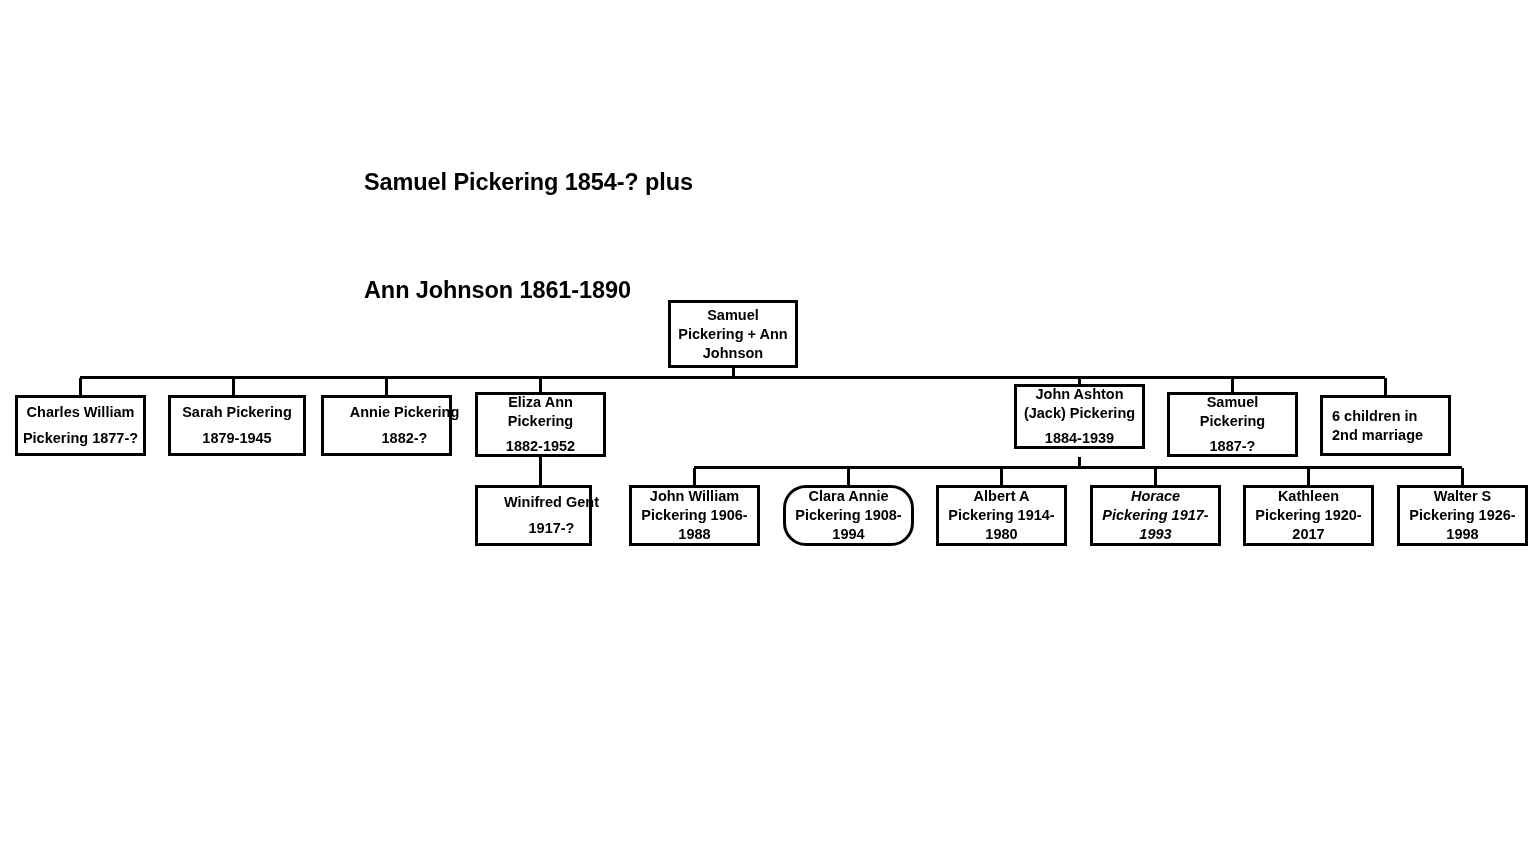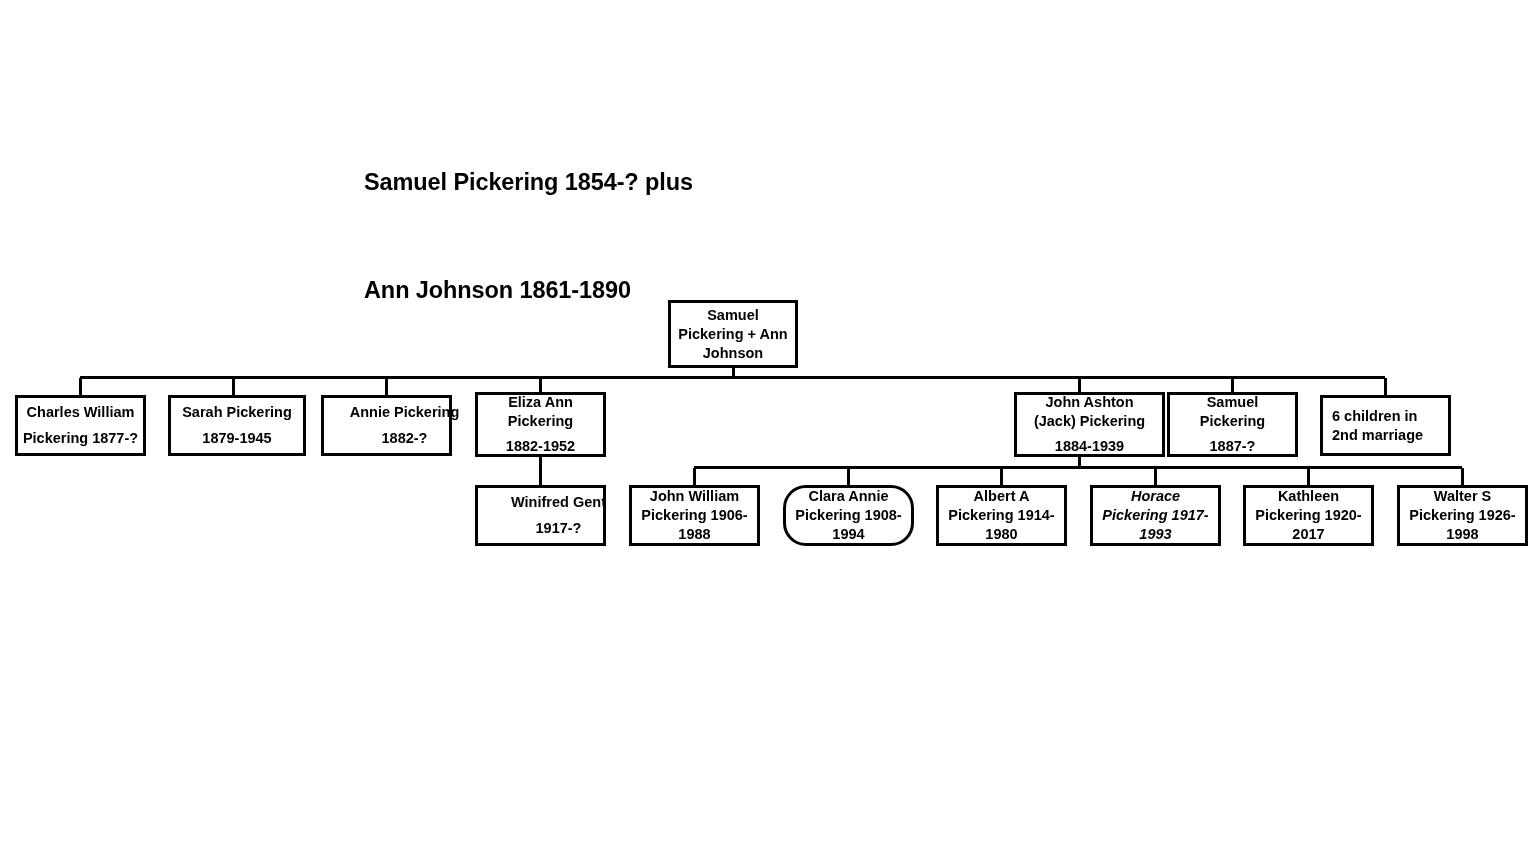--- a/index.html
+++ b/index.html
@@ -138,38 +138,38 @@
     <span class="ln">Annie Pickering</span>
     <span class="ln">1882-?</span>
   </div>
 
   <div class="node" style="left:475px; top:392px; width:131px; height:65px;">
     <span class="ln">Eliza Ann</span>
     <span class="ln">Pickering</span>
     <span class="ln" style="margin-top:6px;">1882-1952</span>
   </div>
 
-  <div class="node" style="left:1014px; top:392px; width:151px; height:65px;">
+  <div class="node" style="left:1014px; top:384px; width:131px; height:65px;">
     <span class="ln">John Ashton</span>
     <span class="ln">(Jack) Pickering</span>
     <span class="ln" style="margin-top:6px;">1884-1939</span>
   </div>
 
   <div class="node" style="left:1167px; top:392px; width:131px; height:65px;">
     <span class="ln">Samuel</span>
     <span class="ln">Pickering</span>
     <span class="ln" style="margin-top:6px;">1887-?</span>
   </div>
 
   <div class="node left-align tight" style="left:1320px; top:395px; width:131px; height:61px;">
     <span class="ln">6 children in</span>
     <span class="ln">2nd marriage</span>
   </div>
 
-  <div class="node gap" style="left:475px; top:485px; width:131px; height:61px;padding-left:36px;">
+  <div class="node gap" style="left:475px; top:485px; width:117px; height:61px;padding-left:36px;">
     <span class="ln">Winifred Gent</span>
     <span class="ln">1917-?</span>
   </div>
 
   <div class="node tight" style="left:629px; top:485px; width:131px; height:61px;">
     <span class="ln">John William</span>
     <span class="ln">Pickering 1906-</span>
     <span class="ln">1988</span>
   </div>
 

